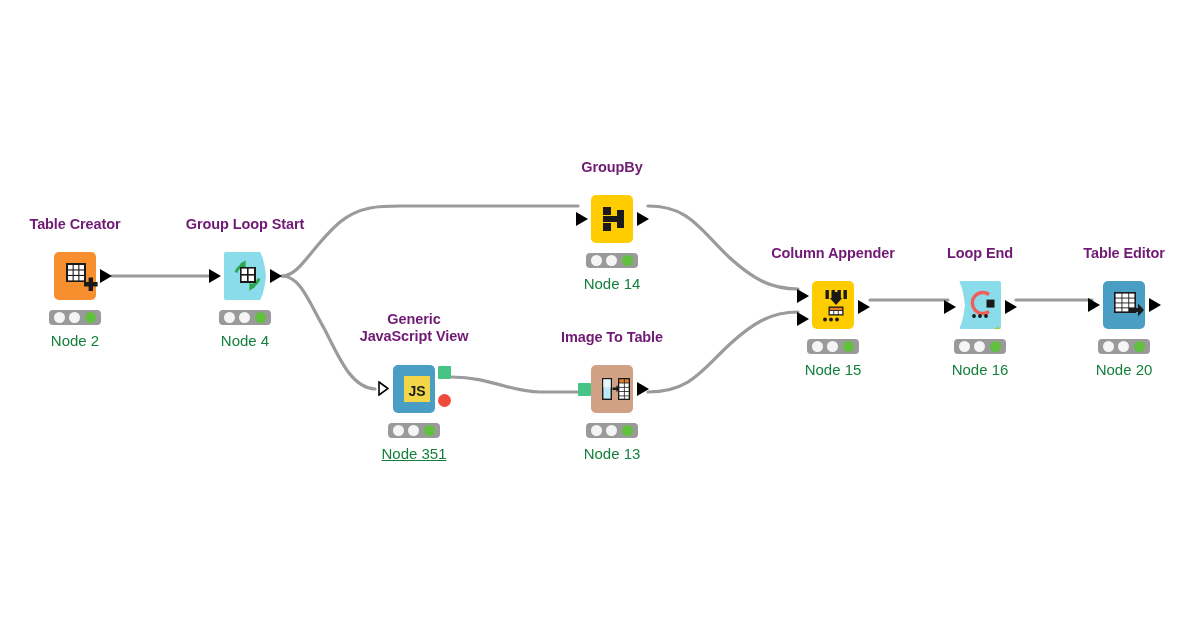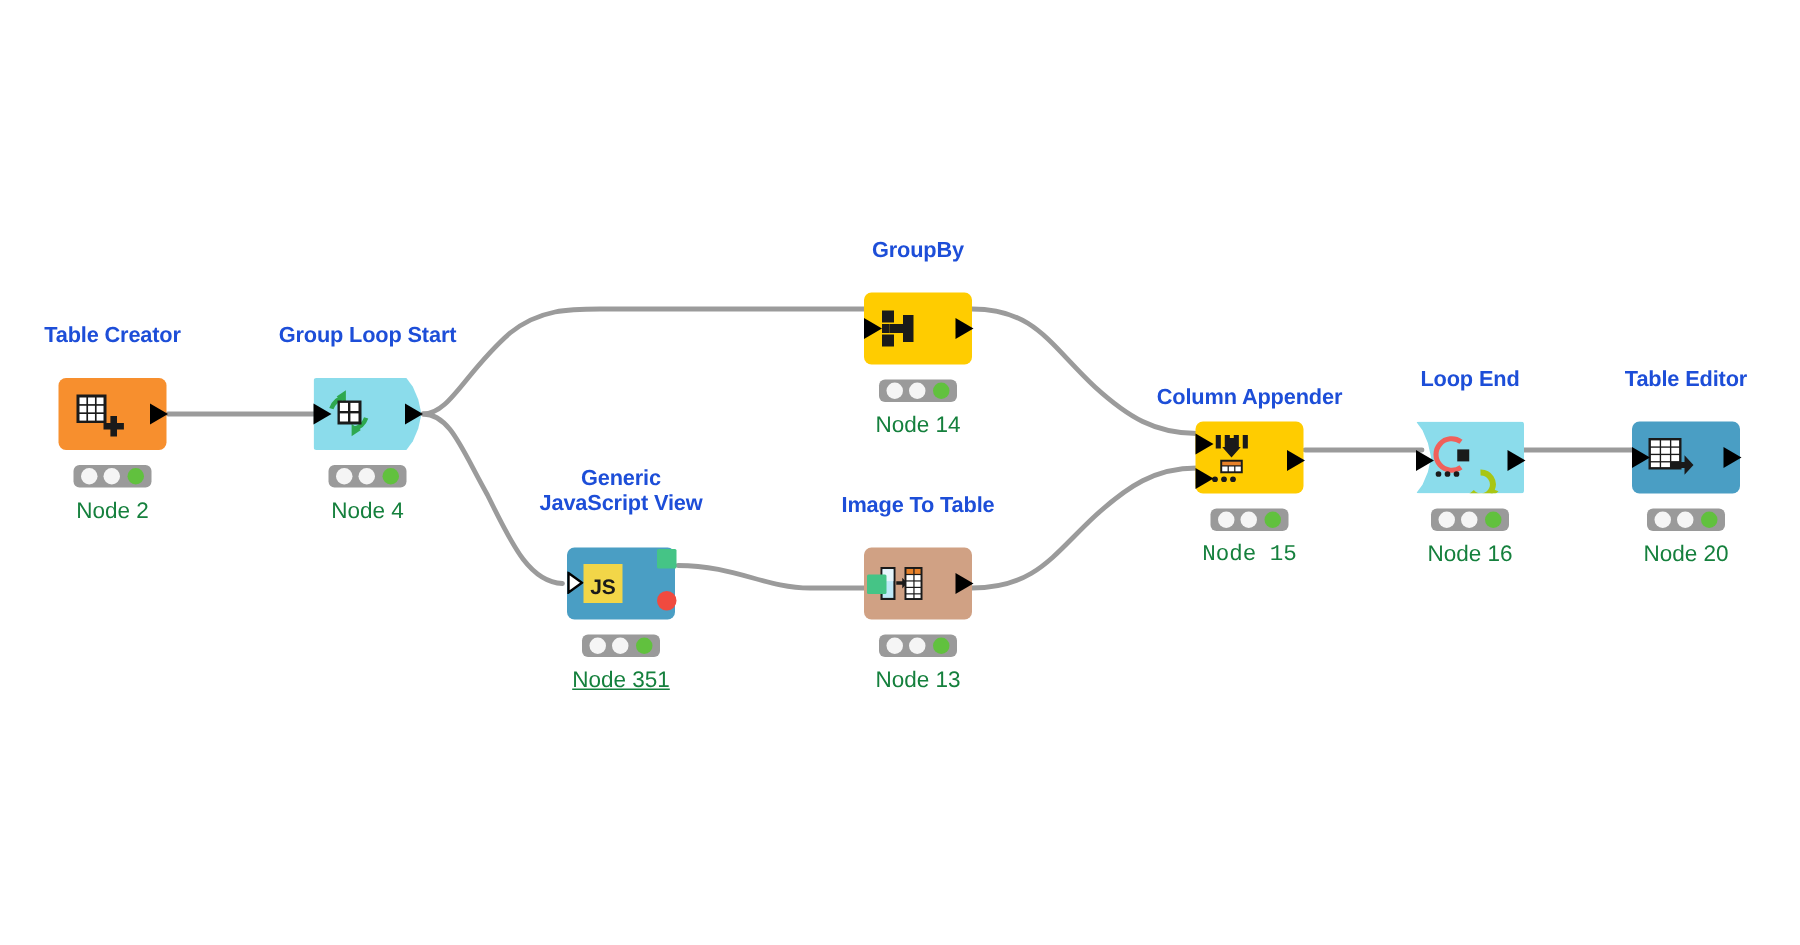--- a/index.html
+++ b/index.html
@@ -27,40 +27,40 @@
     width: 0; height: 0;
   }
   .node-title {
     position: absolute;
     left: 50%;
     transform: translateX(-50%);
     white-space: pre;
     text-align: center;
     font-weight: bold;
     font-size: 14.5px;
-    color: #1d4ed8;
+    color: #701a75;
     line-height: 17px;
     letter-spacing: -0.1px;
   }
   .node-id {
     position: absolute;
     left: 50%;
     transform: translateX(-50%);
     white-space: nowrap;
     text-align: center;
     font-size: 15px;
     color: #15803d;
     line-height: 17px;
   }
   .node-body {
     position: absolute;
     left: 50%;
     top: 0;
     transform: translateX(-50%);
-    width: 72px;
+    width: 42px;
     height: 48px;
     border-radius: 5px;
   }
   .node-body.orange  { background: #F6921E; }
   .node-body.orange  { background: #F78F2E; }
   .node-body.yellow  { background: #FFD700; background: #FFCC00; }
   .node-body.teal    { background: #4BA3C7; background: #4A9EC4; }
   .node-body.tan     { background: #CE9E7F; background: #D0A184; }
   .node-body.cyan    { background: #8BDCEE; background: #89D9EB; }
   .node-body.cyan    { background: #8BDCEB; }
@@ -304,21 +304,21 @@
     <div class="port out-tri" style="left:25px; top:17px;"></div>
     <div class="status" style="top:58px;">
       <i></i>
       <i></i>
       <i class="on-green"></i>
     </div>
     <div class="node-id" style="top:80px;">Node 13</div>
   </div>
 
   <div class="node" style="left:833px; top:281px;">
-    <div class="node-title" style="top:-36px;margin-top:12px;">Column Appender</div>
+    <div class="node-title" style="top:-36px;">Column Appender</div>
     <div class="node-body yellow">
       <svg class="icon" viewBox="0 0 48 48">
         <g fill="#1a1a1a">
           <rect x="13.5" y="9" width="3.4" height="9"></rect>
           <rect x="19.5" y="9" width="3.4" height="9"></rect>
           <rect x="25.5" y="9" width="3.4" height="9"></rect>
           <rect x="31.5" y="9" width="3.4" height="9"></rect>
           <path d="M 21.2 11 h 5.6 v 6 h 3.4 l -6.2 7 l -6.2 -7 h 3.4 z" fill="#1a1a1a"></path>
         </g>
         <rect x="16.5" y="25.5" width="15" height="9" fill="#1a1a1a"></rect>
@@ -336,21 +336,21 @@
       </svg>
     </div>
     <div class="port in-tri" style="left:-36px; top:8px;"></div>
     <div class="port in-tri" style="left:-36px; top:31px;"></div>
     <div class="port out-tri" style="left:25px; top:19px;"></div>
     <div class="status" style="top:58px;">
       <i></i>
       <i></i>
       <i class="on-green"></i>
     </div>
-    <div class="node-id" style="top:80px;font-family:Liberation Mono, monospace;">Node 15</div>
+    <div class="node-id" style="top:80px;">Node 15</div>
   </div>
 
   <div class="node" style="left:980px; top:281px;">
     <div class="node-title" style="top:-36px;">Loop End</div>
     <div class="node-body cyan loop-end">
       <svg class="icon" viewBox="0 0 48 48">
         <path d="M 30 13.5 a 10.5 10.5 0 1 0 0 17" fill="none" stroke="#F0605A" stroke-width="3.4"></path>
         <rect x="27.5" y="18.6" width="8" height="8" fill="#1a1a1a"></rect>
         <g fill="#1a1a1a">
           <circle cx="15" cy="35" r="1.9"></circle>

